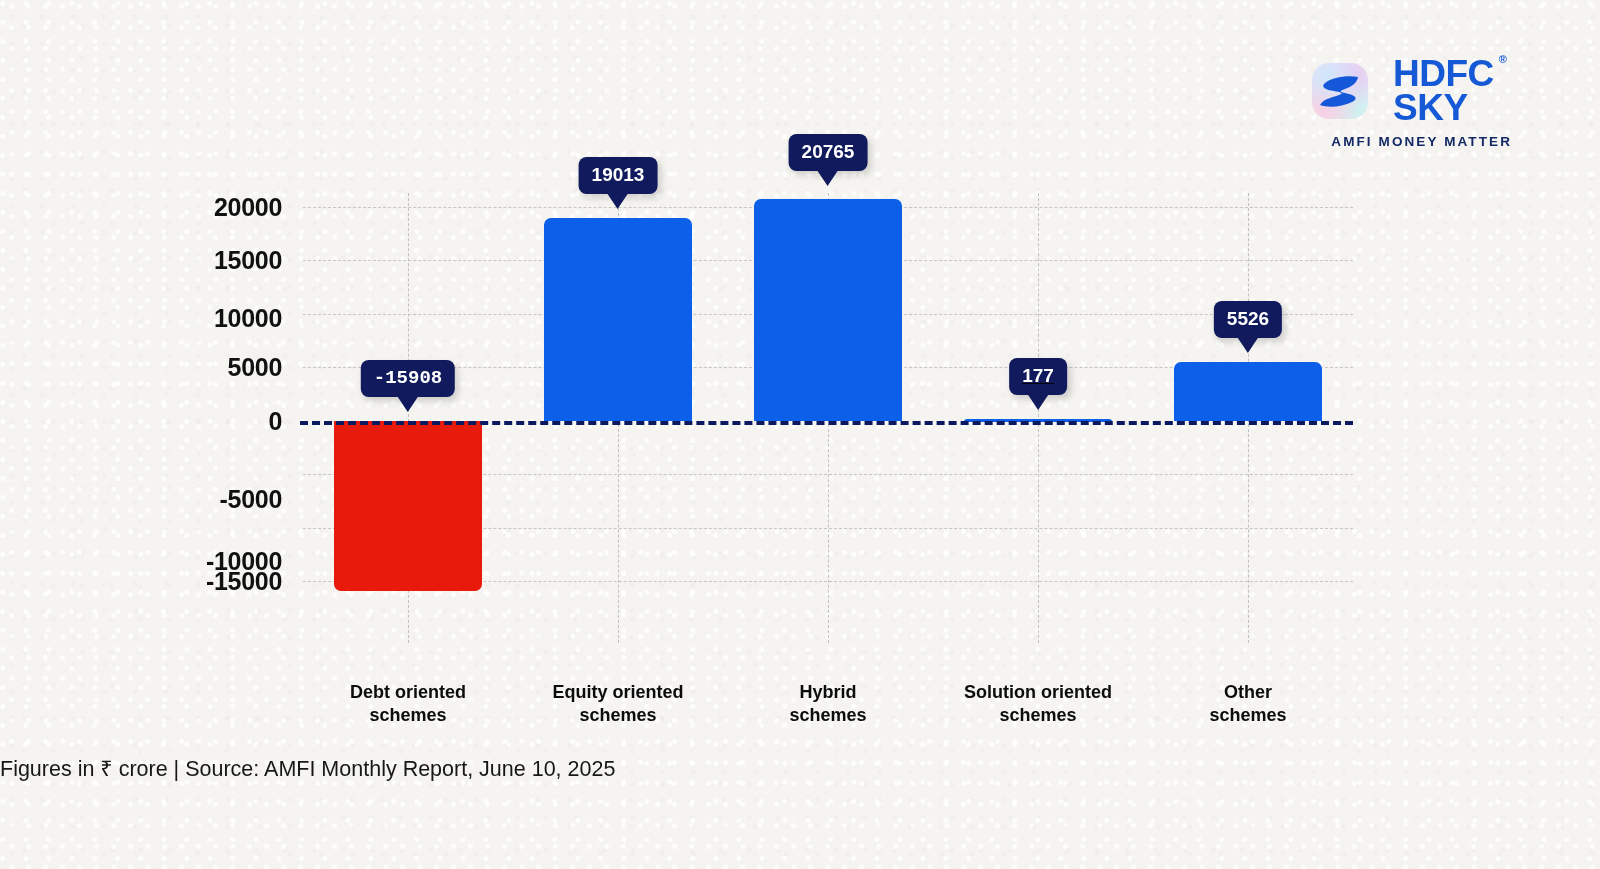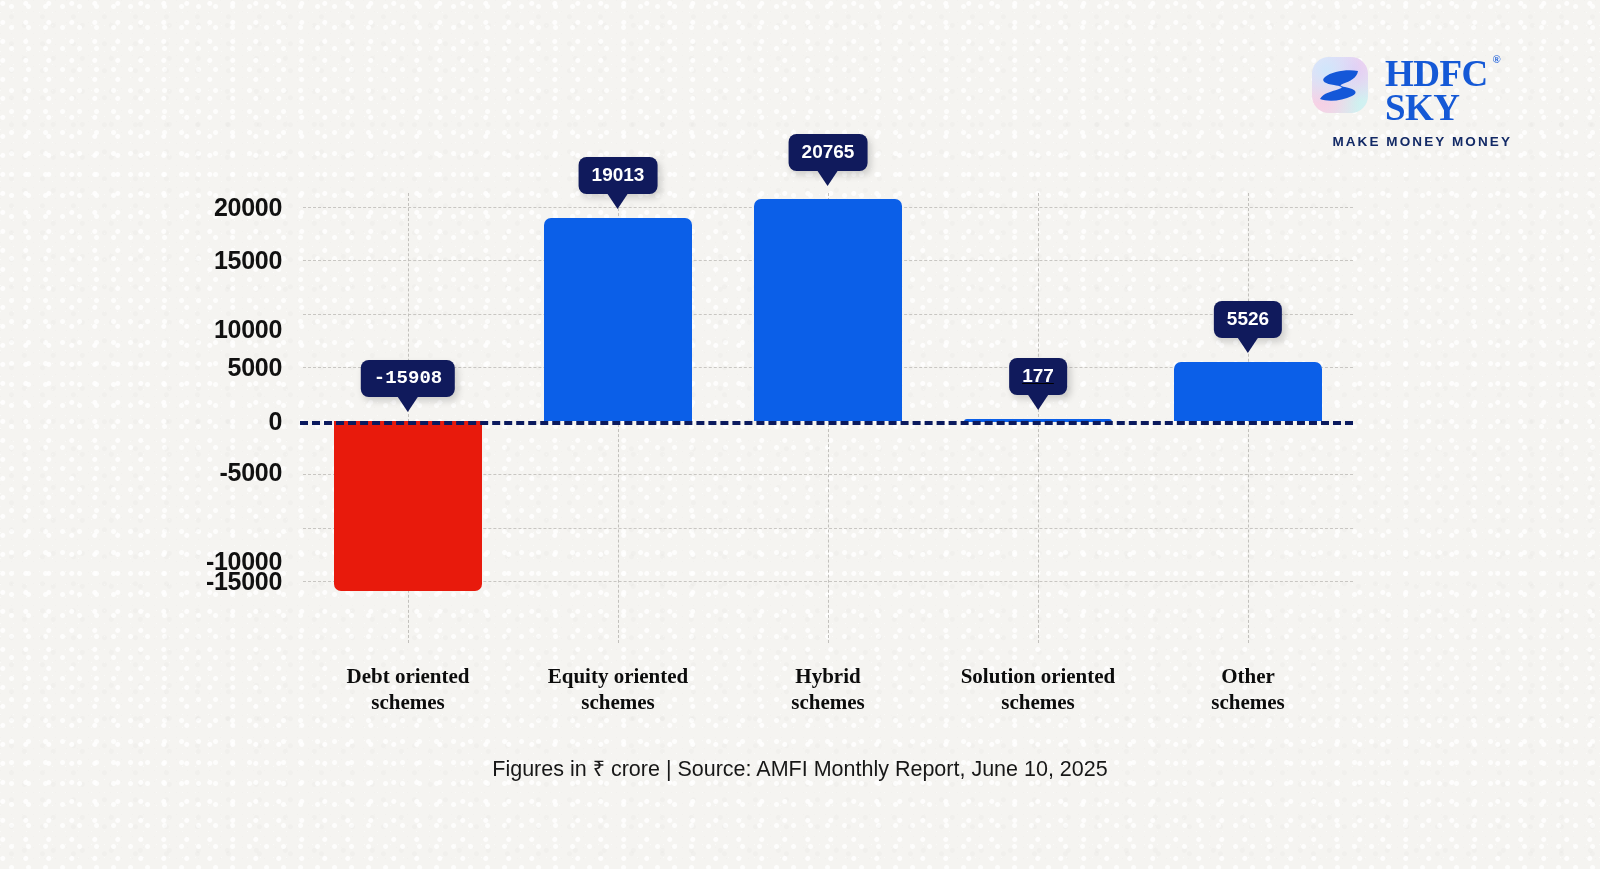--- a/index.html
+++ b/index.html
@@ -32,22 +32,22 @@
   
   #logo {
     position: absolute;
     left: 1312px;
     top: 57px;
     width: 200px;
     height: 100px;
   }
   #logo-lockup {
     display: flex;
-    gap: 17px;
-    font-family: Liberation Serif, serif;
+    align-items: center;
+    gap: 25px;
   }
   #logo-badge {
     position: relative;
     width: 56px;
     height: 56px;
     border-radius: 17px;
     background:
       radial-gradient(circle at 26% 24%, #cfe6fb 0%, rgba(207,230,251,0) 58%),
       radial-gradient(circle at 74% 22%, #e2cdf5 0%, rgba(226,205,245,0) 55%),
       radial-gradient(circle at 22% 78%, #f6cfe4 0%, rgba(246,207,228,0) 58%),
@@ -138,29 +138,28 @@
   }
   .bar.pos {
     border-radius: 7px 7px 0 0;
   }
   .bar.neg {
     border-radius: 0 0 7px 7px;
   }
 
   .cat-label {
     position: absolute;
-    top: 663px;
+    top: 681px;
     text-align: center;
     color: #0c0c0c;
-    font-size: 21px;
+    font-size: 18px;
     font-weight: 700;
     line-height: 1.26;
     transform: translateX(-50%);
     white-space: pre-line;
-    font-family: Liberation Serif, serif;
   }
 
   .tooltip {
     position: absolute;
     z-index: 8;
     transform: translateX(-50%);
   }
   .tooltip .bubble {
     position: relative;
     background: #101a5c;
@@ -183,21 +182,21 @@
     border-right: 10px solid transparent;
     border-top: 15px solid #101a5c;
   }
 
   
   #footer {
     position: absolute;
     left: 0;
     top: 755px;
     width: 1600px;
-    text-align: center;
+    text-align: left;
     color: #171717;
     font-size: 21.5px;
     line-height: 1.36;
   }
   #footer .line { display: block; }
 </style>
 </head>
 <body>
 
 <div id="stage">
@@ -208,21 +207,21 @@
         <svg width="56" height="56" viewBox="0 0 56 56" aria-hidden="true">
           <path d="M46 14 C36 12, 20 14, 13 20 C8 24, 14 27, 22 28 C28 29, 33 30, 27 32 C20 34.5, 11 36, 8 42 C16 45, 30 44, 40 39 C47 35.5, 43 32, 35 30.5 C29.5 29.4, 26 28.6, 31 26.8 C38 24.3, 45 21, 46 14 Z" fill="#1457d8"></path>
         </svg>
       </div>
       <div id="logo-word">
         <div>HDFC</div>
         <div>SKY</div>
         <span class="tm">®</span>
       </div>
     </div>
-    <div id="logo-tagline">MAKE MONEY MONEY</div>
+    <div id="logo-tagline">AMFI MONEY MATTER</div>
   </div>
 
   <div id="chart">
     <div id="plot">
         <div class="gridline-h" style="top: 27px;"></div>
         <div class="gridline-h" style="top: 80.4286px;"></div>
         <div class="gridline-h" style="top: 133.857px;"></div>
         <div class="gridline-h" style="top: 187.286px;"></div>
         <div class="gridline-h" style="top: 294.143px;"></div>
         <div class="gridline-h" style="top: 347.571px;"></div>
@@ -234,24 +233,24 @@
         <div class="gridline-v" style="left: 945px;"></div>
         <div id="zero-line" style="top: 240.714px;"></div>
         <div class="bar neg" style="left: 31px; width: 148px; top: 240.714px; height: 169.988px; background: rgb(232, 26, 12);"></div>
         <div class="bar pos" style="left: 241px; width: 148px; top: 37.5468px; height: 203.167px; background: rgb(11, 95, 232);"></div>
         <div class="bar pos" style="left: 451px; width: 148px; top: 18.8254px; height: 221.889px; background: rgb(11, 95, 232);"></div>
         <div class="bar pos" style="left: 661px; width: 148px; top: 238.823px; height: 3px; background: rgb(11, 95, 232);"></div>
         <div class="bar pos" style="left: 871px; width: 148px; top: 181.665px; height: 59.0493px; background: rgb(11, 95, 232);"></div>
       </div>
   <div class="ytick" style="top: 207px;">20000</div>
       <div class="ytick" style="top: 260.429px;">15000</div>
-      <div class="ytick" style="top: 329px;">10000</div>
+      <div class="ytick" style="top: 318px;">10000</div>
       <div class="ytick" style="top: 367.286px;">5000</div>
       <div class="ytick" style="top: 420.714px;">0</div>
-      <div class="ytick" style="top: 472px;">-5000</div>
+      <div class="ytick" style="top: 499px;">-5000</div>
       <div class="ytick" style="top: 527.571px; margin-top: 33px;">-10000</div>
       <div class="ytick" style="top: 581px;">-15000</div>
       <div class="tooltip" style="left: 408px; top: 359.714px; font-family: Liberation Mono, monospace;">
         <div class="bubble">-15908<div class="tail"></div></div>
       </div>
       <div class="cat-label" style="left: 408px;">Debt oriented
 schemes</div>
       <div class="tooltip" style="left: 618px; top: 156.547px;">
         <div class="bubble">19013<div class="tail"></div></div>
       </div>

